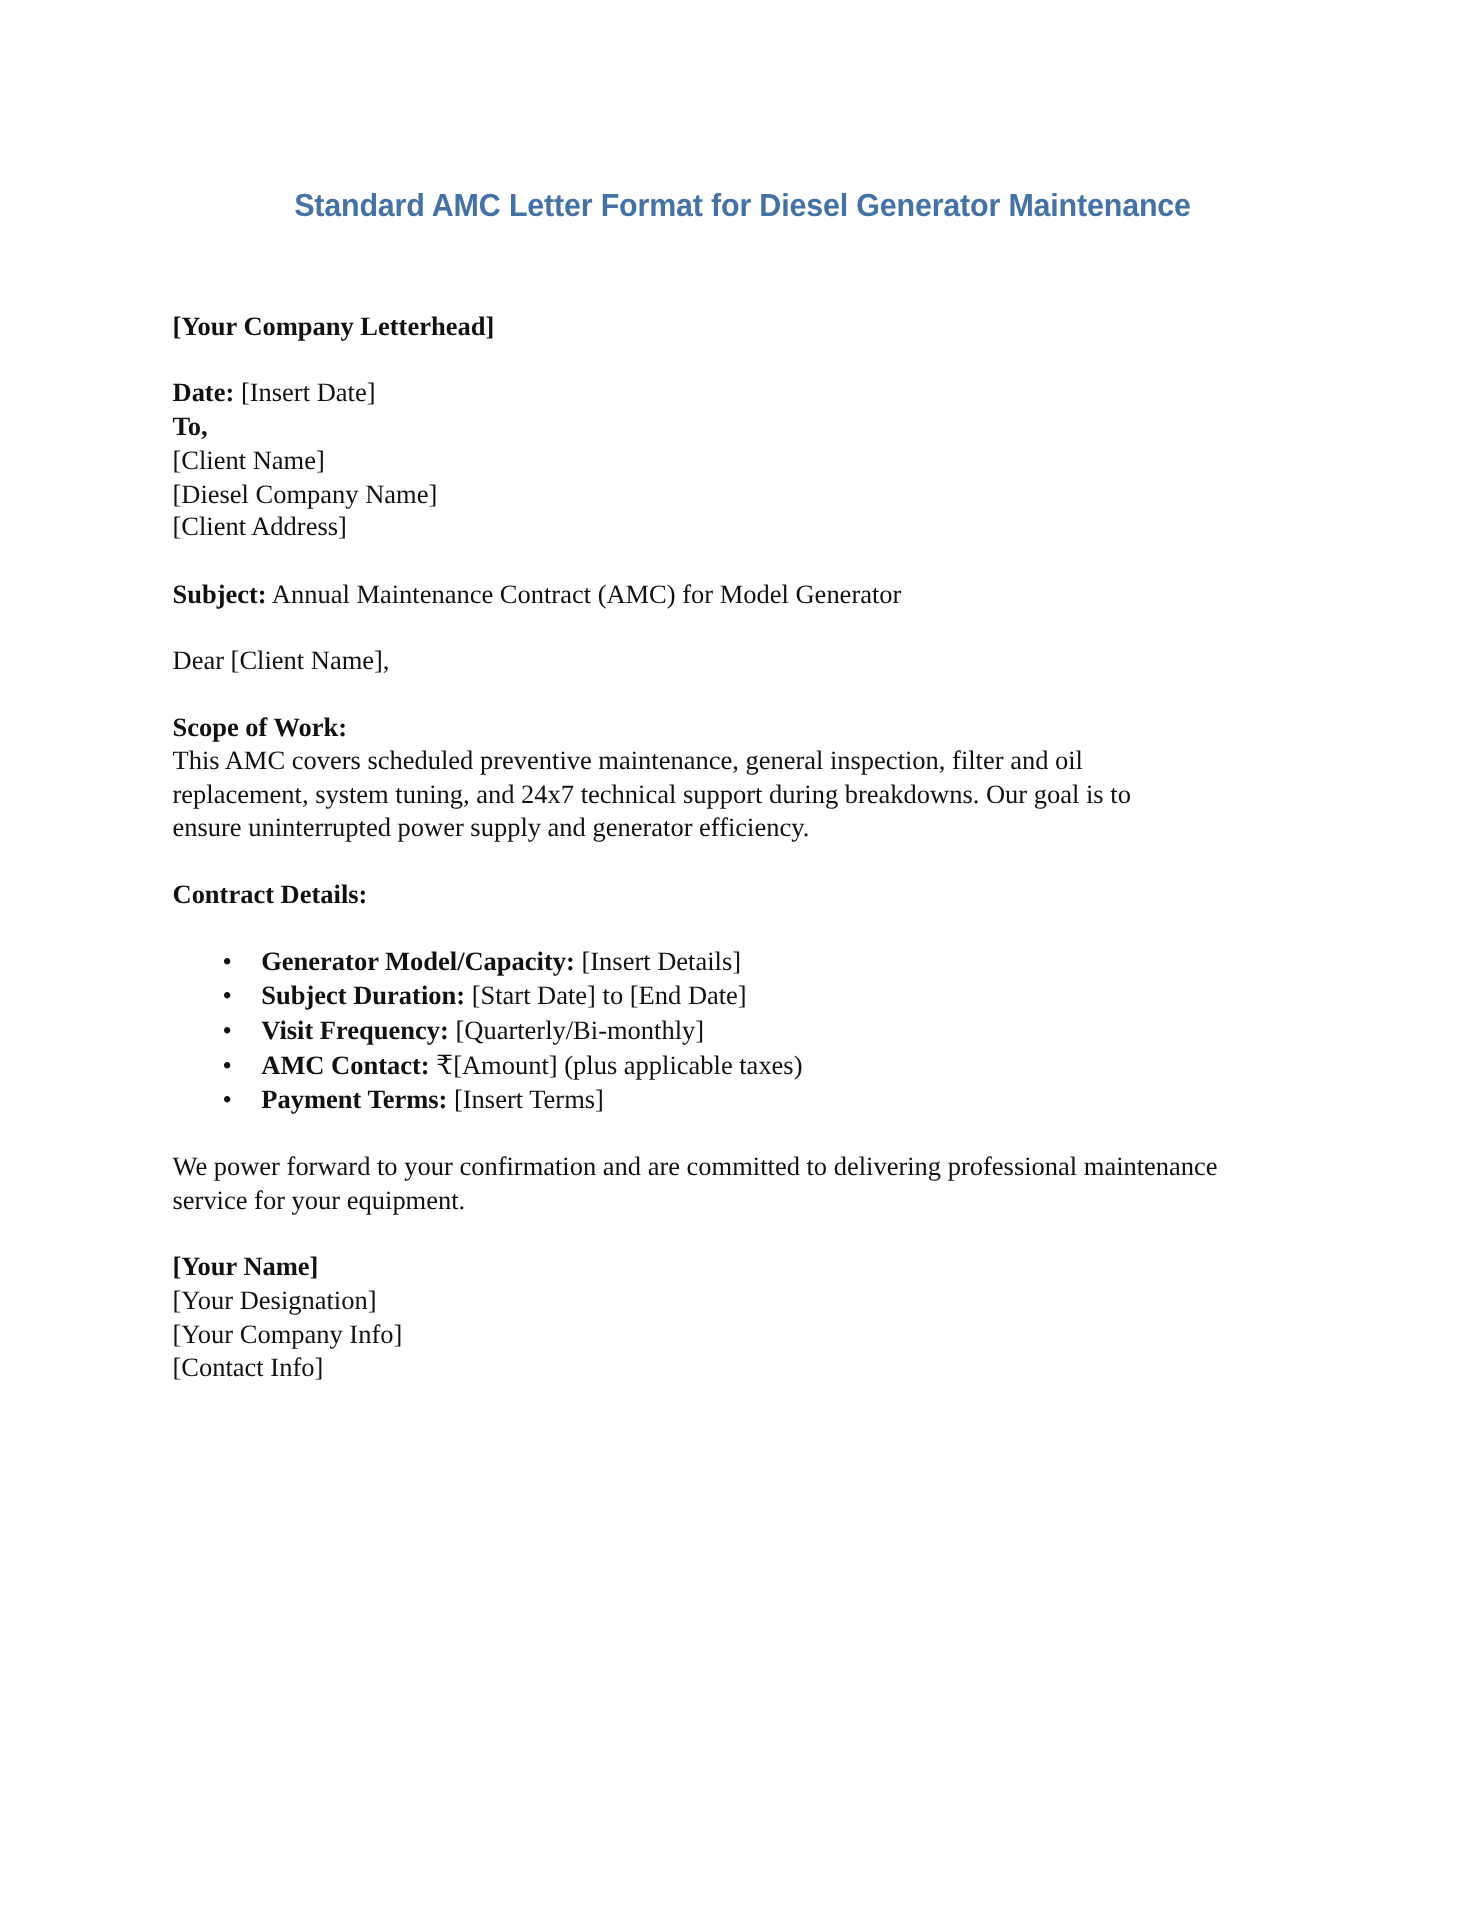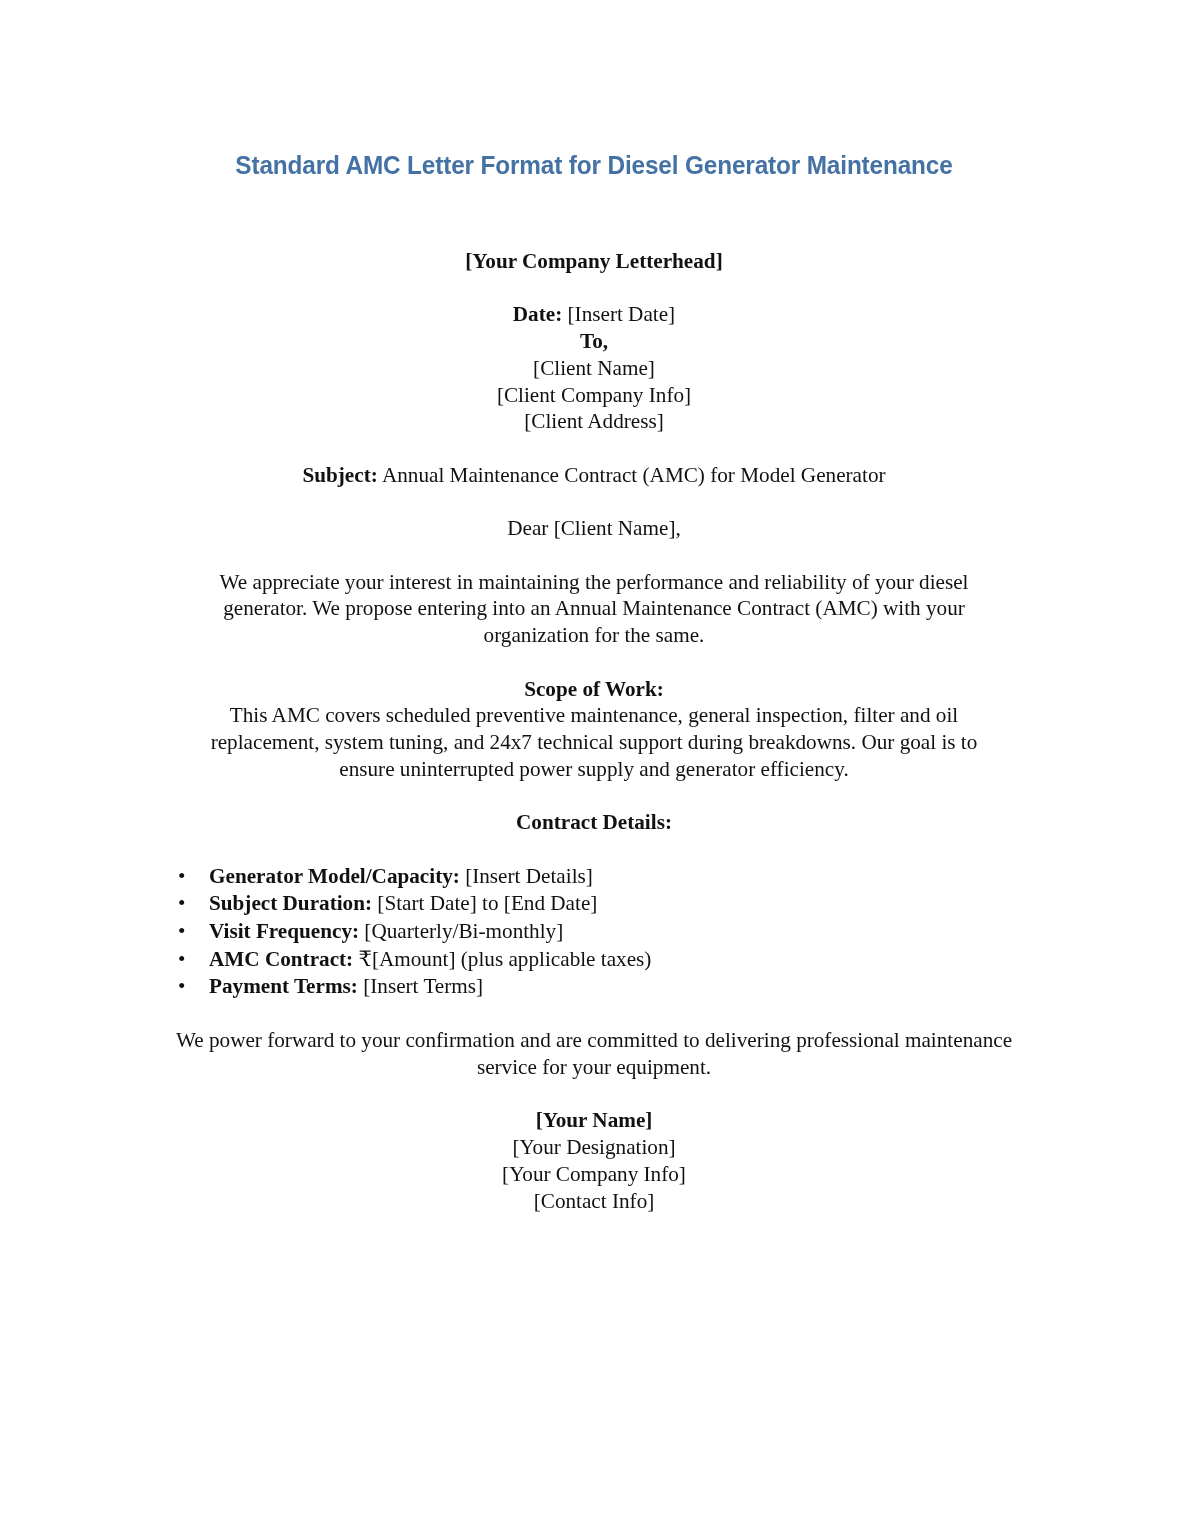--- a/index.html
+++ b/index.html
@@ -37,21 +37,21 @@
   .body-block {
     font-family: "Liberation Serif", "DejaVu Serif", serif;
     font-size: 21.2px;
     line-height: 26.8px;
     color: #111111;
     margin-top: 66px;
   }
   .para {
     margin: 0 0 26.6px 0;
     padding: 0;
-    text-align: center;
+    text-align: left;
   }
   .para.tight {
     margin-bottom: 10px;
   }
   .lines .ln {
     display: block;
   }
   b, strong, .bd {
     font-weight: bold;
   }
@@ -85,35 +85,30 @@
     <div class="body-block">
 
       <p class="para">
         <span class="bd">[Your Company Letterhead]</span>
       </p>
 
       <div class="para lines">
         <span class="ln"><span class="bd">Date:</span> <span>[Insert Date]</span></span>
         <span class="ln bd">To,</span>
         <span class="ln">[Client Name]</span>
-        <span class="ln">[Client Company Info]</span>
+        <span class="ln">[Diesel Company Name]</span>
         <span class="ln">[Client Address]</span>
       </div>
 
       <p class="para">
         <span class="bd">Subject:</span> <span>Annual Maintenance Contract (AMC) for Model Generator</span>
       </p>
 
       <p class="para">Dear [Client Name],</p>
 
-      <div class="para lines">
-        <span class="ln">We appreciate your interest in maintaining the performance and reliability of your diesel</span>
-        <span class="ln">generator. We propose entering into an Annual Maintenance Contract (AMC) with your</span>
-        <span class="ln">organization for the same.</span>
-      </div>
 
       <div class="para lines">
         <span class="ln bd">Scope of Work:</span>
         <span class="ln">This AMC covers scheduled preventive maintenance, general inspection, filter and oil</span>
         <span class="ln">replacement, system tuning, and 24x7 technical support during breakdowns. Our goal is to</span>
         <span class="ln">ensure uninterrupted power supply and generator efficiency.</span>
       </div>
 
       <p class="para tight">
         <span class="bd">Contract Details:</span>
@@ -130,21 +125,21 @@
           <span class="bd">Subject Duration:</span>
           <span>[Start Date] to [End Date]</span>
         </li>
         <li>
           <span class="bullet">•</span>
           <span class="bd">Visit Frequency:</span>
           <span>[Quarterly/Bi-monthly]</span>
         </li>
         <li>
           <span class="bullet">•</span>
-          <span class="bd">AMC Contract:</span>
+          <span class="bd">AMC Contact:</span>
           <span>₹[Amount] (plus applicable taxes)</span>
         </li>
         <li>
           <span class="bullet">•</span>
           <span class="bd">Payment Terms:</span>
           <span>[Insert Terms]</span>
         </li>
       </ul>
 
       <div class="para lines">

